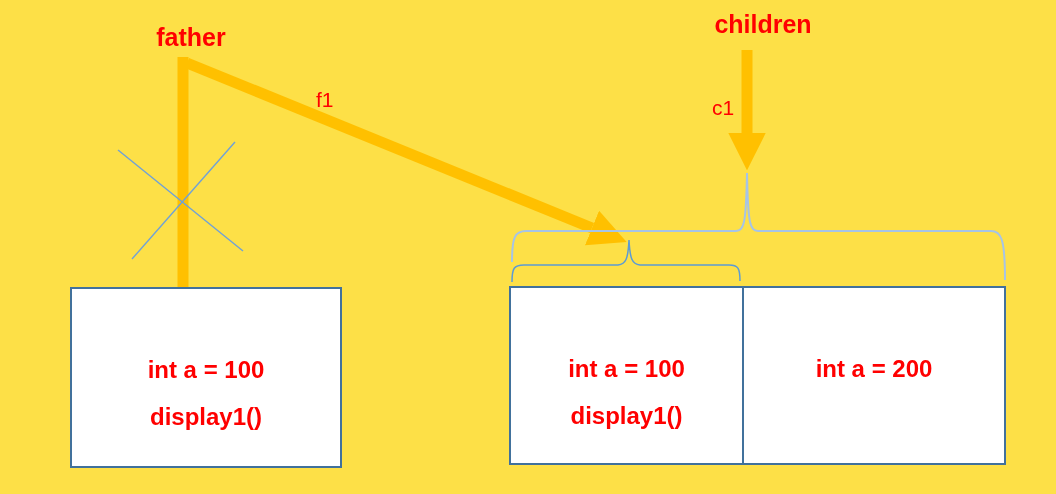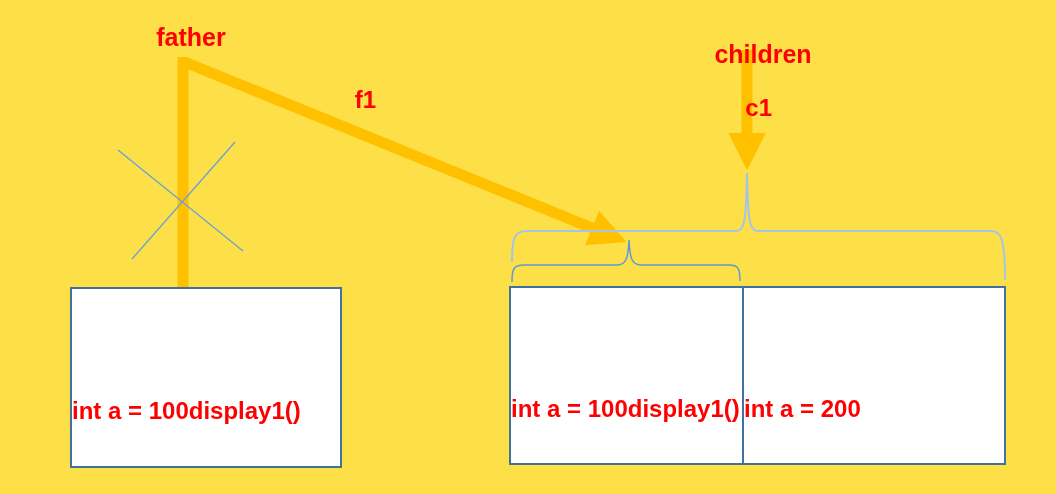--- a/index.html
+++ b/index.html
@@ -26,23 +26,23 @@
     color: var(--label-text, #FF0000);
     font-weight: bold;
     font-size: 25px;
     text-align: center;
     white-space: nowrap;
     line-height: 26px;
   }
   .edge-label {
     position: absolute;
     color: var(--label-text, #FF0000);
-    font-weight: bold;
-    font-size: 24px;
-    text-align: right;
+    font-weight: normal;
+    font-size: 21px;
+    text-align: left;
     white-space: nowrap;
     line-height: 25px;
   }
   .obj-box {
     position: absolute;
     border: 2px solid var(--box-border, #41719C);
     background: #ffffff;
     box-sizing: border-box;
   }
   .father-box {
@@ -50,21 +50,21 @@
     width: 272px; height: 181px;
   }
   .child-box {
     left: 509px; top: 286px;
     width: 497px; height: 179px;
     display: flex;
     flex-direction: row;
   }
   .member-stack {
     display: flex;
-    flex-direction: row;
+    flex-direction: column;
     align-items: center;
     padding-top: 66px;
     row-gap: 17px;
     box-sizing: border-box;
     height: 100%;
   }
   .father-box .member-stack { width: 100%; }
   .child-cell {
     box-sizing: border-box;
     height: 100%;
@@ -120,21 +120,21 @@
              C 512 268, 514 265, 524 265
              L 618 265
              C 626 264, 628 259, 629 240
              C 630 259, 632 264, 640 265
              L 729 265
              C 738 265, 740 268, 740 281"></path>
   </svg>
 
   <div class="ref-label" style="left:131px; top:24px; width:120px;">father</div>
 
-  <div class="ref-label" style="left:703px; top:41px; width:120px;">children</div>
+  <div class="ref-label" style="left:703px; top:11px; width:120px;">children</div>
 
   <div class="edge-label" style="left:316px; top:87px; width:60px;">f1</div>
 
   <div class="edge-label" style="left:712px; top:95px; width:60px;">c1</div>
 
   <div class="obj-box father-box">
     <div class="member-stack">
       <div class="member-line">int a = 100</div>
       <div class="member-line">display1()</div>
     </div>

